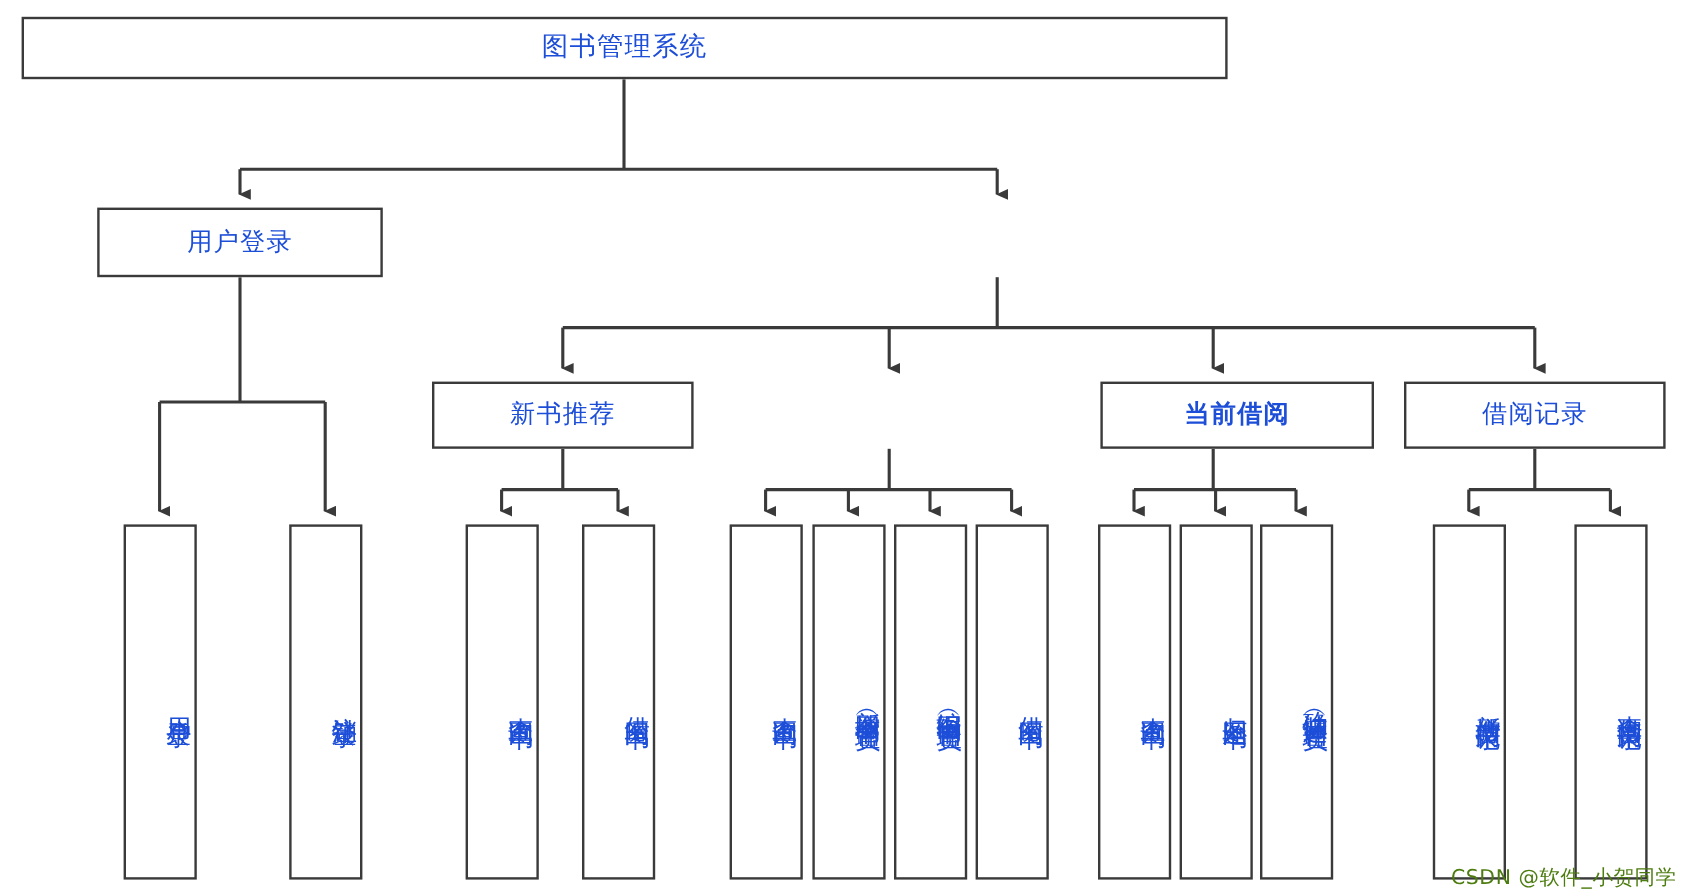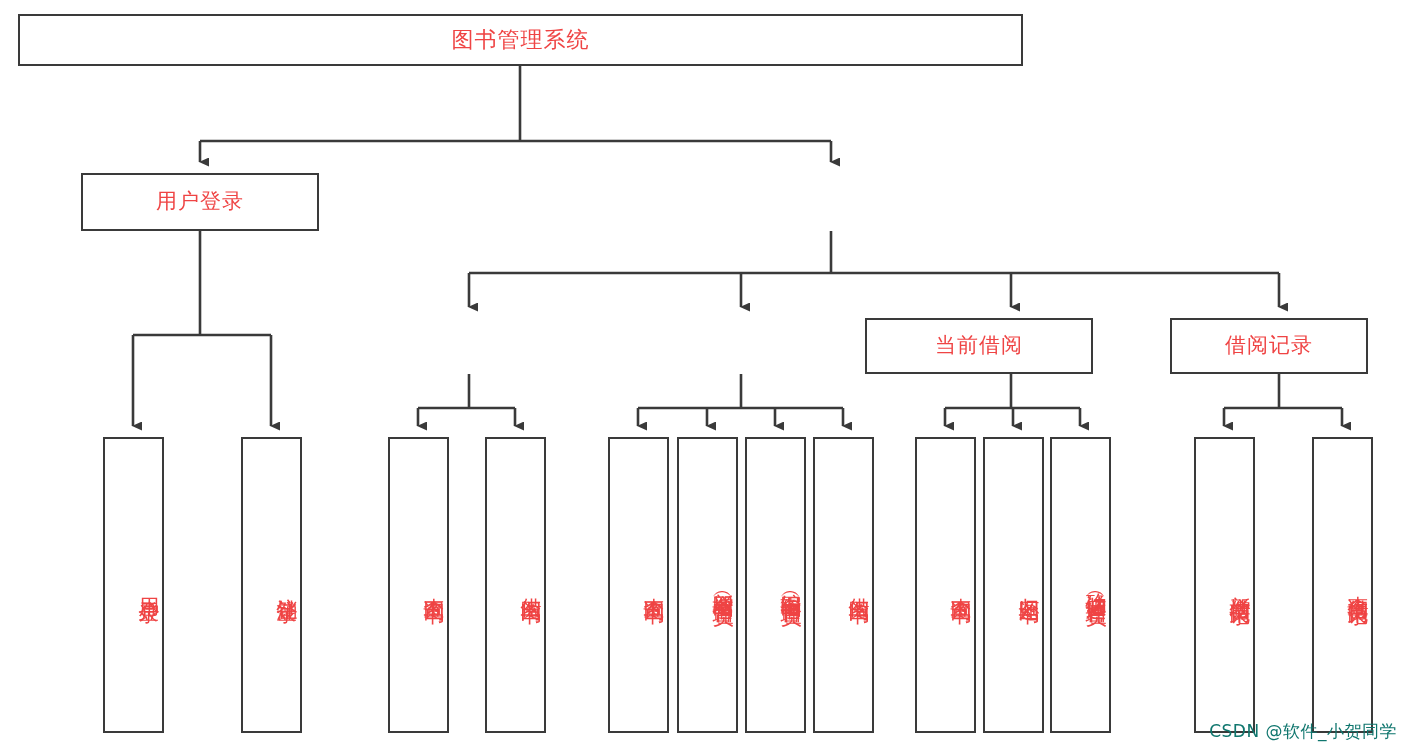--- a/index.html
+++ b/index.html
@@ -26,21 +26,21 @@
     pointer-events: none;
   }
   .node {
     position: absolute;
     box-sizing: border-box;
     border: 2px solid #3a3a3a;
     background: #ffffff;
     display: flex;
     align-items: center;
     justify-content: center;
-    color: #ef4444;
+    color: #1d4ed8;
   }
   .node-h {
     font-size: 21px;
     letter-spacing: 1px;
     line-height: 1.2;
     text-align: center;
   }
   .node-root {
     font-size: 22px;
   }
@@ -54,21 +54,21 @@
     padding: 6px 0;
     align-items: flex-start;
     justify-content: center;
     white-space: nowrap;
   }
   .watermark {
     position: absolute;
     right: 8px;
     bottom: 4px;
     font-size: 17px;
-    color: #0f766e;
+    color: #4d7c0f;
     letter-spacing: 0.5px;
     white-space: nowrap;
   }
 </style>
 </head>
 <body>
 
 <div id="canvas">
 
   <svg id="wires" viewBox="0 0 1405 747" xmlns="http://www.w3.org/2000/svg">
@@ -118,22 +118,23 @@
       <path d="M 1224 408 L 1342 408"></path>
       <path d="M 1224 408 L 1224 426" marker-end="url(#arrowhead)"></path>
       <path d="M 1342 408 L 1342 426" marker-end="url(#arrowhead)"></path>
     </g>
   </svg>
 
   <div class="node node-h node-root" style="left: 18px; top: 14px; width: 1005px; height: 52px;">图书管理系统</div>
 
   <div class="node node-h" style="left: 81px; top: 173px; width: 238px; height: 58px;">用户登录</div>
 
-  <div class="node node-h" style="left: 865px; top: 318px; width: 228px; height: 56px;">当前借阅</div>
-  <div class="node node-h" style="left: 1170px; top: 318px; width: 198px; height: 56px;">借阅记录</div>
+  <div class="node node-h" style="left: 360px; top: 318px; width: 218px; height: 56px;">新书推荐</div>
+  <div class="node node-h" style="left: 917px; top: 318px; width: 228px; height: 56px; font-weight: bold;">当前借阅</div>
+  <div class="node node-h" style="left: 1170px; top: 318px; width: 218px; height: 56px;">借阅记录</div>
 
   <div class="node node-v" style="left: 103px; top: 437px; width: 61px; height: 296px;">用户登录</div>
   <div class="node node-v" style="left: 241px; top: 437px; width: 61px; height: 296px;">注销登录</div>
   <div class="node node-v" style="left: 388px; top: 437px; width: 61px; height: 296px;">查询图书</div>
   <div class="node node-v" style="left: 485px; top: 437px; width: 61px; height: 296px;">借阅图书</div>
   <div class="node node-v" style="left: 608px; top: 437px; width: 61px; height: 296px;">查询图书</div>
   <div class="node node-v" style="left: 677px; top: 437px; width: 61px; height: 296px;">新增图书（管理员）</div>
   <div class="node node-v" style="left: 745px; top: 437px; width: 61px; height: 296px;">编辑图书（管理员）</div>
   <div class="node node-v" style="left: 813px; top: 437px; width: 61px; height: 296px;">借阅图书</div>
   <div class="node node-v" style="left: 915px; top: 437px; width: 61px; height: 296px;">查询图书</div>

